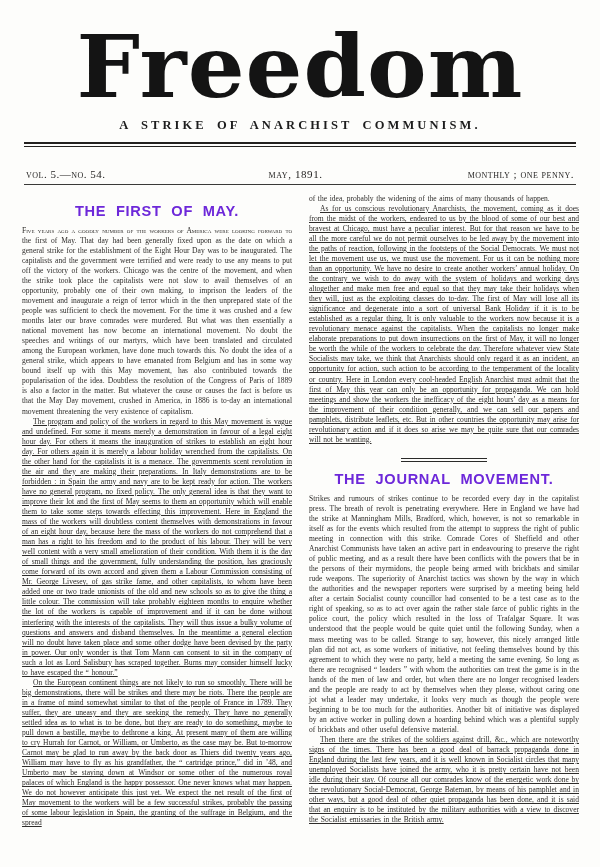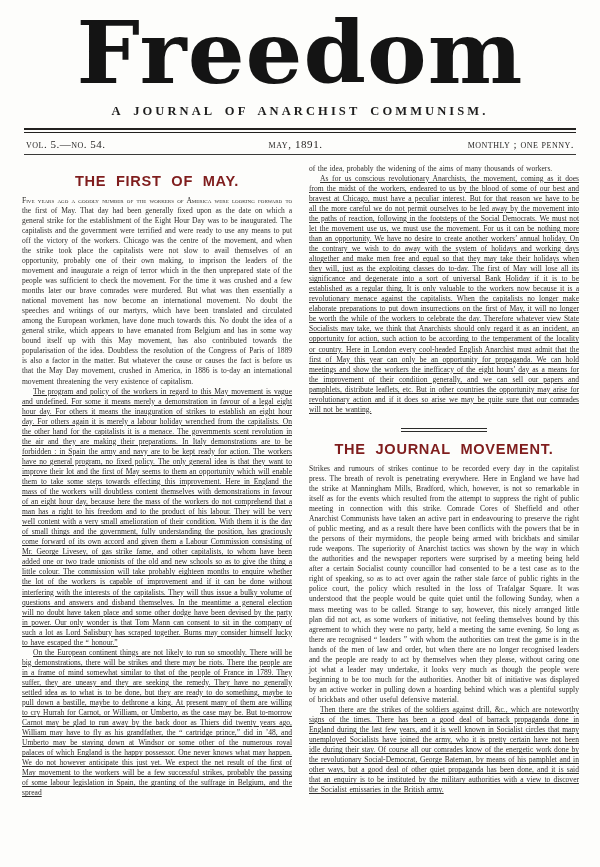--- a/index.html
+++ b/index.html
@@ -18,21 +18,21 @@
   .page {
     width: 600px;
     height: 867px;
     position: relative;
     background: #fdfdfb;
   }
 
   
   .masthead {
     text-align: center;
-    padding-top: 12px;
+    padding-top: 26px;
   }
   .masthead-title {
     font-family: "DejaVu Serif", "Liberation Serif", serif;
     font-weight: 700;
     font-size: 86px;
     line-height: 0.95;
     letter-spacing: 1px;
     color: #141414;
     display: block;
     transform: scaleX(1.04);
@@ -67,20 +67,21 @@
     align-items: baseline;
     margin: 5px 26px 0 26px;
     font-size: 9.4px;
     letter-spacing: 0.5px;
     color: #262524;
   }
   .issue-bar span {
     font-variant: small-caps;
     text-transform: lowercase;
     font-size: 11px;
+    margin-top: 16px;
   }
   .issue-date {
     text-transform: none;
     font-variant: normal;
     font-size: 10.5px;
     letter-spacing: 0.6px;
     padding-left: 18px;
   }
 
   
@@ -94,21 +95,21 @@
     flex: 0 0 270px;
   }
 
   .headline {
     text-align: center;
     font-family: "Liberation Sans", "DejaVu Sans", sans-serif;
     font-weight: 700;
     font-size: 14.6px;
     letter-spacing: 0.7px;
     word-spacing: 5px;
-    color: #7f1d1d;
+    color: #6d28d9;
     margin: 9px 0 7px 0;
   }
 
   .section-orn {
     width: 86px;
     margin: 13px auto 9px auto;
     border-top: 1.6px solid #2a2a28;
     border-bottom: 1.2px solid #2a2a28;
     height: 2px;
   }
@@ -131,21 +132,21 @@
     font-variant: small-caps;
   }
 </style>
 </head>
 <body>
 
 <div class="page">
 
   <div class="masthead">
     <div class="masthead-title">Freedom</div>
-    <div class="masthead-sub">A JOURNAL OF ANARCHIST COMMUNISM.</div>
+    <div class="masthead-sub">A STRIKE OF ANARCHIST COMMUNISM.</div>
   </div>
 
   <div class="rule-double"></div>
 
   <div class="issue-bar">
     <span>Vol. 5.—No. 54.</span>
     <span class="issue-date">MAY, 1891.</span>
     <span>Monthly ; One Penny.</span>
   </div>
 
@@ -154,21 +155,21 @@
   <div class="columns">
 
     <div class="col">
       <div class="headline">THE FIRST OF MAY.</div>
       <p class="body lead">Five years ago a goodly number of the workers of America were looking forward to the first of May. That day had been generally fixed upon as the date on which a general strike for the establishment of the Eight Hour Day was to be inaugurated. The capitalists and the government were terrified and were ready to use any means to put off the victory of the workers. Chicago was the centre of the movement, and when the strike took place the capitalists were not slow to avail themselves of an opportunity, probably one of their own making, to imprison the leaders of the movement and inaugurate a reign of terror which in the then unprepared state of the people was sufficient to check the movement. For the time it was crushed and a few months later our brave comrades were murdered. But what was then essentially a national movement has now become an international movement. No doubt the speeches and writings of our martyrs, which have been translated and circulated among the European workmen, have done much towards this. No doubt the idea of a general strike, which appears to have emanated from Belgium and has in some way bound itself up with this May movement, has also contributed towards the popularisation of the idea. Doubtless the resolution of the Congress of Paris of 1889 is also a factor in the matter. But whatever the cause or causes the fact is before us that the May Day movement, crushed in America, in 1886 is to-day an international movement threatening the very existence of capitalism.</p>
       <p class="body">The program and policy of the workers in regard to this May movement is vague and undefined. For some it means merely a demonstration in favour of a legal eight hour day. For others it means the inauguration of strikes to establish an eight hour day. For others again it is merely a labour holiday wrenched from the capitalists. On the other hand for the capitalists it is a menace. The governments scent revolution in the air and they are making their preparations. In Italy demonstrations are to be forbidden : in Spain the army and navy are to be kept ready for action. The workers have no general program, no fixed policy. The only general idea is that they want to improve their lot and the first of May seems to them an opportunity which will enable them to take some steps towards effecting this improvement. Here in England the mass of the workers will doubtless content themselves with demonstrations in favour of an eight hour day, because here the mass of the workers do not comprehend that a man has a right to his freedom and to the product of his labour. They will be very well content with a very small amelioration of their condition. With them it is the day of small things and the government, fully understanding the position, has graciously come forward of its own accord and given them a Labour Commission consisting of Mr. George Livesey, of gas strike fame, and other capitalists, to whom have been added one or two trade unionists of the old and new schools so as to give the thing a little colour. The commission will take probably eighteen months to enquire whether the lot of the workers is capable of improvement and if it can be done without interfering with the interests of the capitalists. They will thus issue a bulky volume of questions and answers and disband themselves. In the meantime a general election will no doubt have taken place and some other dodge have been devised by the party in power. Our only wonder is that Tom Mann can consent to sit in the company of such a lot as Lord Salisbury has scraped together. Burns may consider himself lucky to have escaped the “ honour.”</p>
       <p class="body">On the European continent things are not likely to run so smoothly. There will be big demonstrations, there will be strikes and there may be riots. There the people are in a frame of mind somewhat similar to that of the people of France in 1789. They suffer, they are uneasy and they are seeking the remedy. They have no generally settled idea as to what is to be done, but they are ready to do something, maybe to pull down a bastille, maybe to dethrone a king. At present many of them are willing to cry Hurrah for Carnot, or William, or Umberto, as the case may be. But to-morrow Carnot may be glad to run away by the back door as Thiers did twenty years ago, William may have to fly as his grandfather, the “ cartridge prince,” did in ’48, and Umberto may be staying down at Windsor or some other of the numerous royal palaces of which England is the happy possessor. One never knows what may happen. We do not however anticipate this just yet. We expect the net result of the first of May movement to the workers will be a few successful strikes, probably the passing of some labour legislation in Spain, the granting of the suffrage in Belgium, and the spread</p>
     </div>
 
     <div class="col">
-      <p class="body">of the idea, probably the widening of the aims of many thousands of workers.</p>
+      <p class="body">of the idea, probably the widening of the aims of many thousands of happen.</p>
       <p class="body">As for us conscious revolutionary Anarchists, the movement, coming as it does from the midst of the workers, endeared to us by the blood of some of our best and bravest at Chicago, must have a peculiar interest. But for that reason we have to be all the more careful we do not permit ourselves to be led away by the movement into the paths of reaction, following in the footsteps of the Social Democrats. We must not let the movement use us, we must use the movement. For us it can be nothing more than an opportunity. We have no desire to create another workers’ annual holiday. On the contrary we wish to do away with the system of holidays and working days altogether and make men free and equal so that they may take their holidays when they will, just as the exploiting classes do to-day. The first of May will lose all its significance and degenerate into a sort of universal Bank Holiday if it is to be established as a regular thing. It is only valuable to the workers now because it is a revolutionary menace against the capitalists. When the capitalists no longer make elaborate preparations to put down insurrections on the first of May, it will no longer be worth the while of the workers to celebrate the day. Therefore whatever view State Socialists may take, we think that Anarchists should only regard it as an incident, an opportunity for action, such action to be according to the temperament of the locality or country. Here in London every cool-headed English Anarchist must admit that the first of May this year can only be an opportunity for propaganda. We can hold meetings and show the workers the inefficacy of the eight hours’ day as a means for the improvement of their condition generally, and we can sell our papers and pamphlets, distribute leaflets, etc. But in other countries the opportunity may arise for revolutionary action and if it does so arise we may be quite sure that our comrades will not be wanting.</p>
       <div class="section-orn"></div>
       <div class="headline">THE JOURNAL MOVEMENT.</div>
       <p class="body">Strikes and rumours of strikes continue to be recorded every day in the capitalist press. The breath of revolt is penetrating everywhere. Here in England we have had the strike at Manningham Mills, Bradford, which, however, is not so remarkable in itself as for the events which resulted from the attempt to suppress the right of public meeting in connection with this strike. Comrade Cores of Sheffield and other Anarchist Communists have taken an active part in endeavouring to preserve the right of public meeting, and as a result there have been conflicts with the powers that be in the persons of their myrmidons, the people being armed with brickbats and similar rude weapons. The superiority of Anarchist tactics was shown by the way in which the authorities and the newspaper reporters were surprised by a meeting being held after a certain Socialist county councillor had consented to be a test case as to the right of speaking, so as to act over again the rather stale farce of public rights in the police court, the policy which resulted in the loss of Trafalgar Square. It was understood that the people would be quite quiet until the following Sunday, when a mass meeting was to be called. Strange to say, however, this nicely arranged little plan did not act, as some workers of initiative, not feeling themselves bound by this agreement to which they were no party, held a meeting the same evening. So long as there are recognised “ leaders ” with whom the authorities can treat the game is in the hands of the men of law and order, but when there are no longer recognised leaders and the people are ready to act by themselves when they please, without caring one jot what a leader may undertake, it looks very much as though the people were beginning to be too much for the authorities. Another bit of initiative was displayed by an active worker in pulling down a hoarding behind which was a plentiful supply of brickbats and other useful defensive material.</p>
       <p class="body">Then there are the strikes of the soldiers against drill, &amp;c., which are noteworthy signs of the times. There has been a good deal of barrack propaganda done in England during the last few years, and it is well known in Socialist circles that many unemployed Socialists have joined the army, who it is pretty certain have not been idle during their stay. Of course all our comrades know of the energetic work done by the revolutionary Social-Democrat, George Bateman, by means of his pamphlet and in other ways, but a good deal of other quiet propaganda has been done, and it is said that an enquiry is to be instituted by the military authorities with a view to discover the Socialist emissaries in the British army.</p>
     </div>
 
   </div>
 </div>
 

